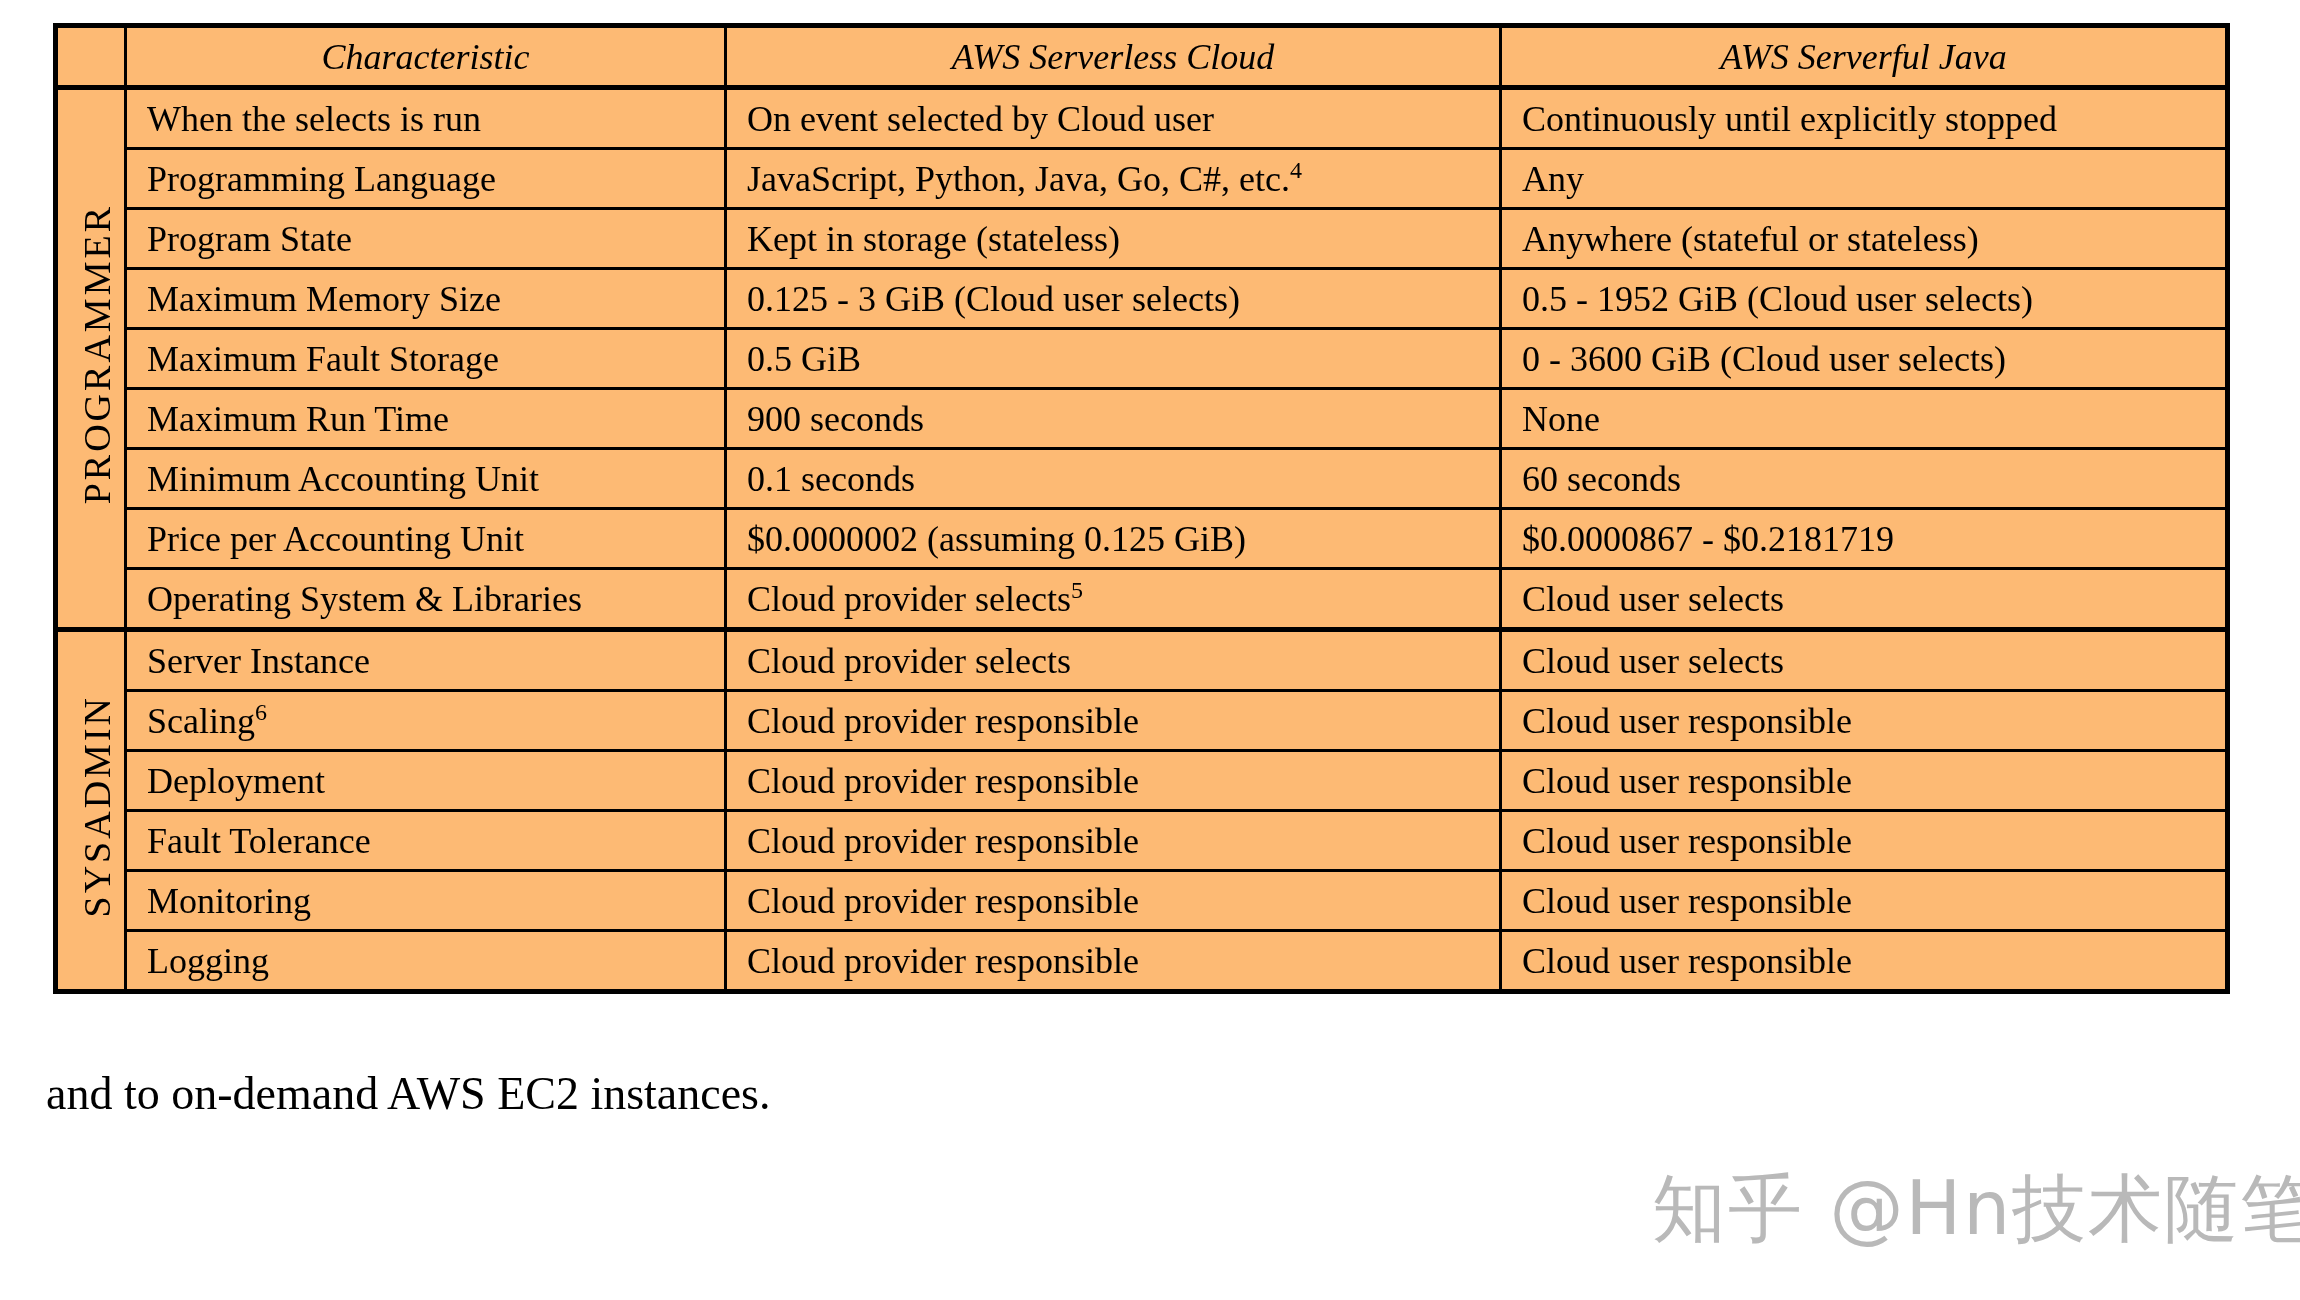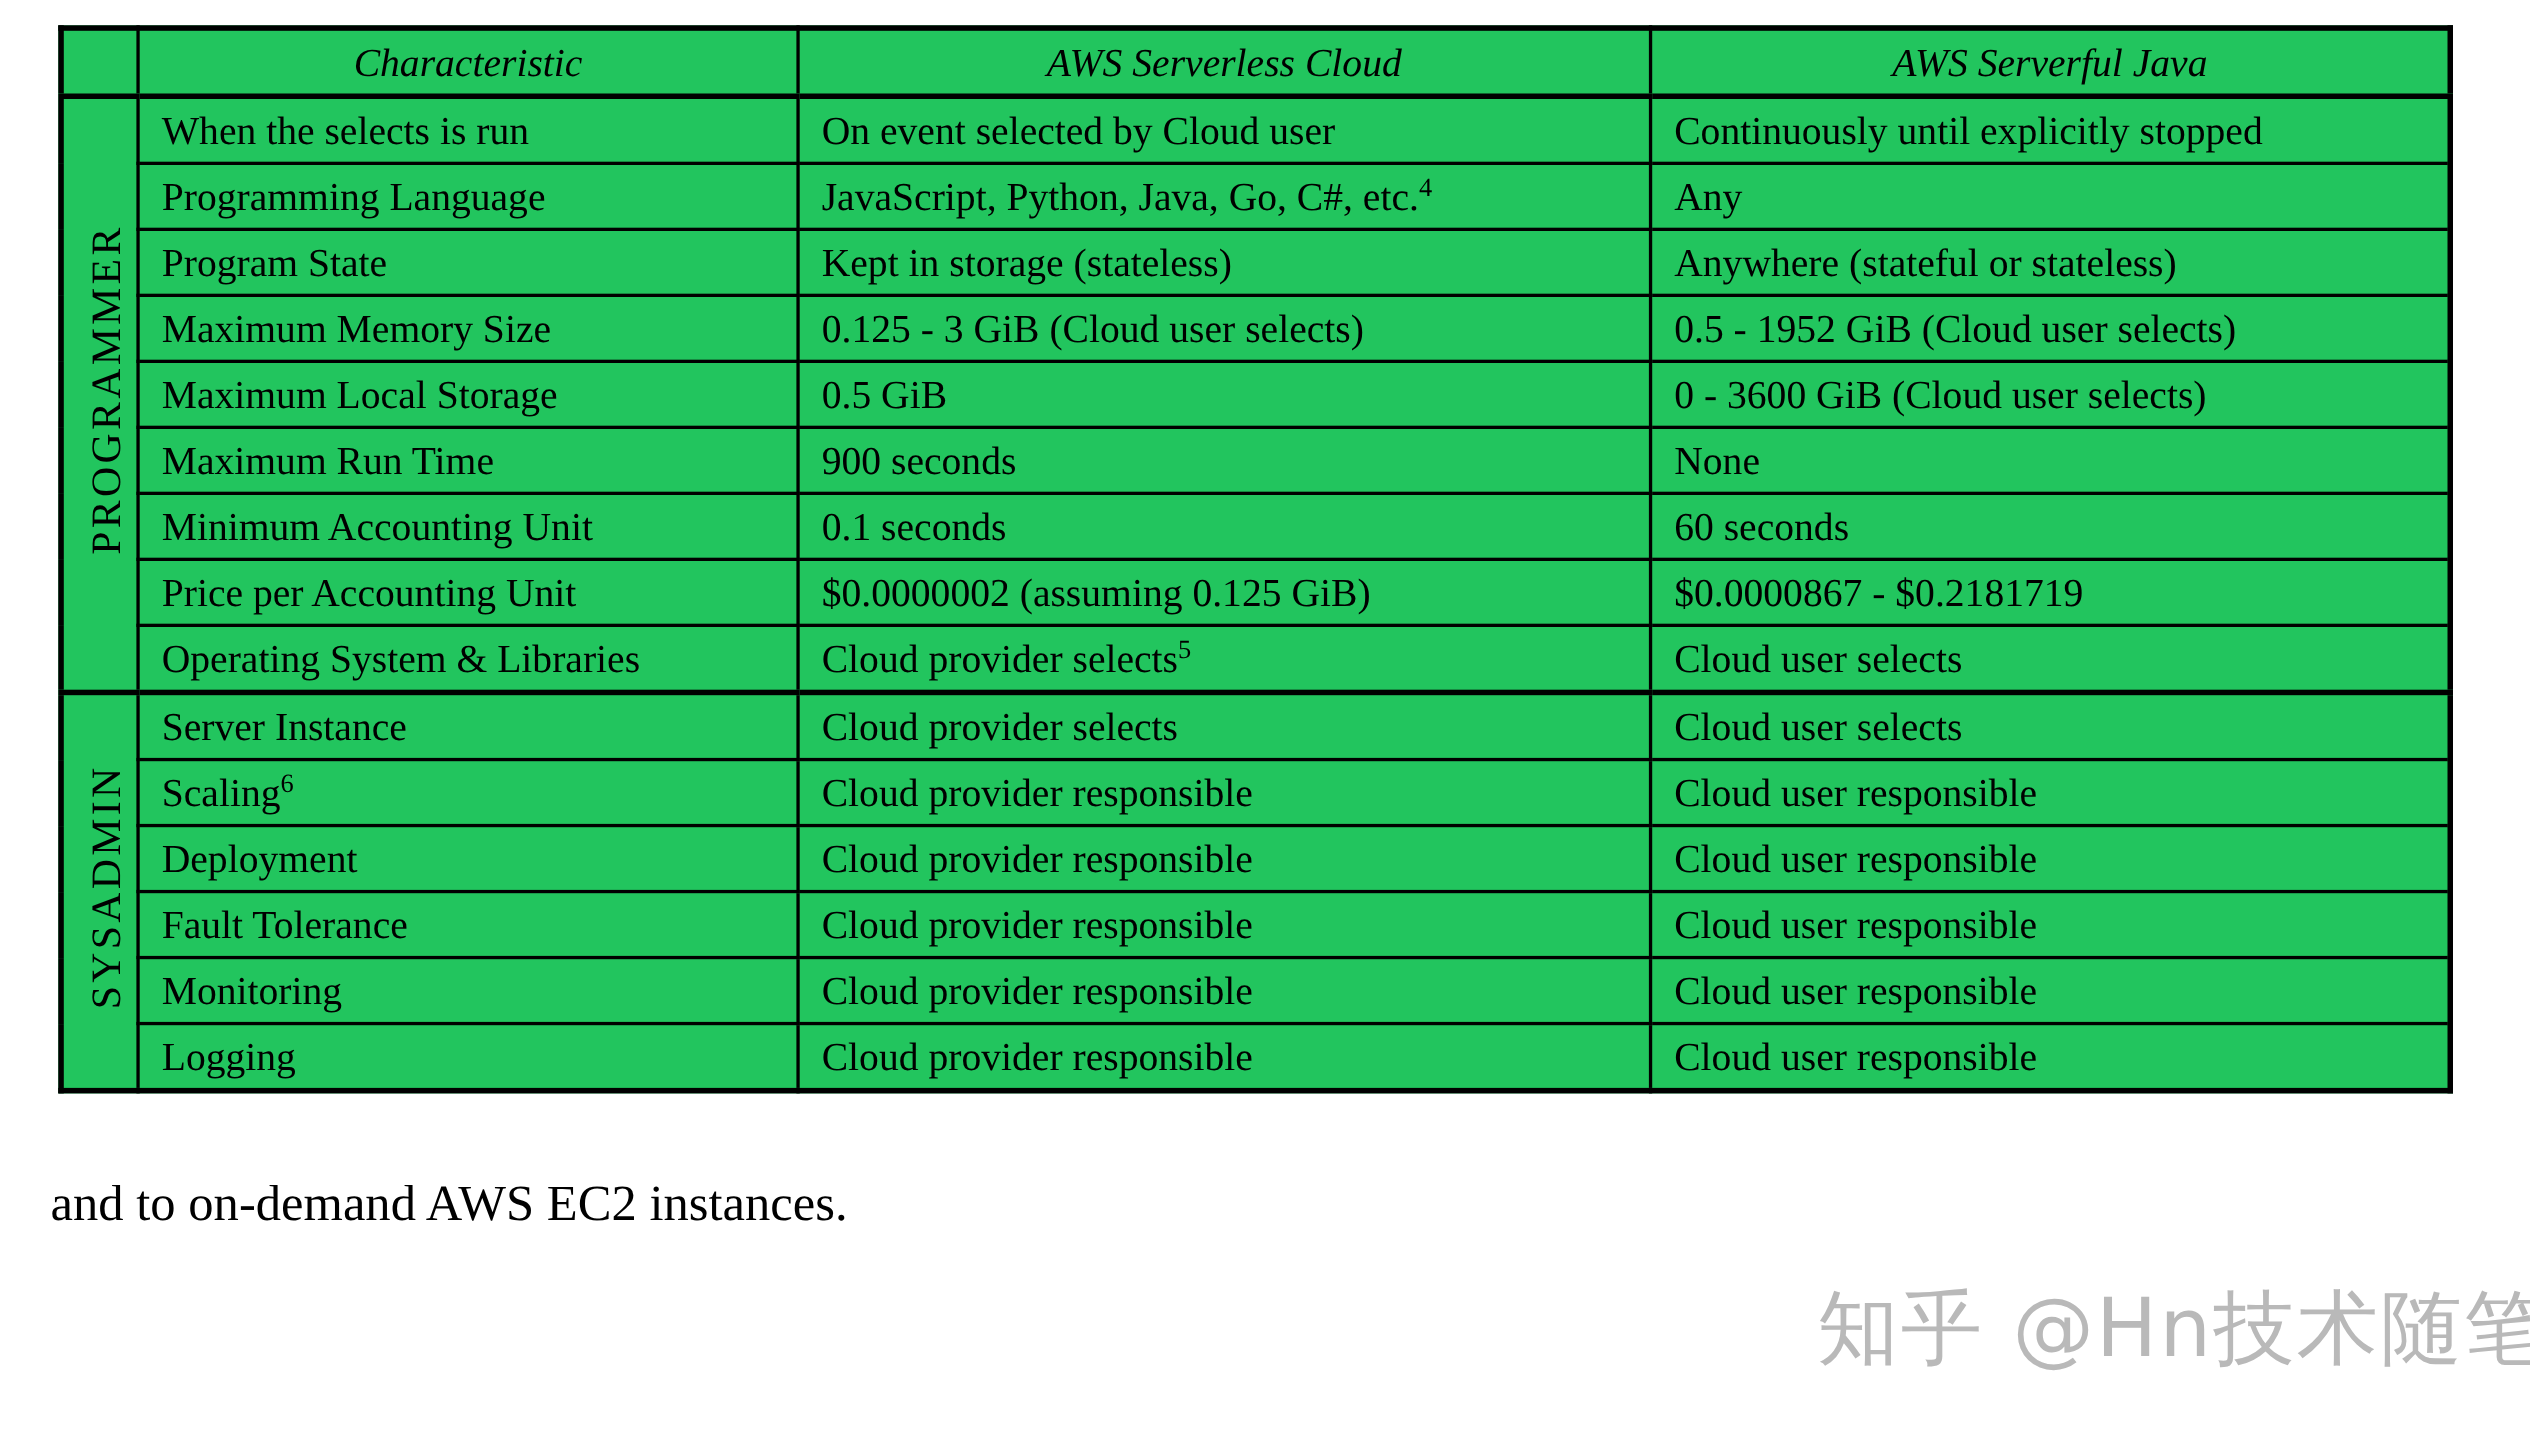--- a/index.html
+++ b/index.html
@@ -24,21 +24,21 @@
 
   
   table.cmp {
     position: absolute;
     left: 53px;
     top: 23px;
     width: 2172px;
     border-collapse: collapse;
     table-layout: fixed;
     border: 5px solid #000;
-    background: #22c55e;
+    background: #fdba74;
   }
   table.cmp col.c-group   { width: 70px;  }
   table.cmp col.c-char    { width: 600px; }
   table.cmp col.c-sless   { width: 775px; }
   table.cmp col.c-sful    { width: 727px; }
 
   table.cmp th, table.cmp td {
     border: 3px solid #000;
     font-size: 36px;
     height: 57px;
@@ -143,21 +143,21 @@
         <td class="body-cell">Program State</td>
         <td class="body-cell">Kept in storage (stateless)</td>
         <td class="body-cell">Anywhere (stateful or stateless)</td>
       </tr>
       <tr>
         <td class="body-cell">Maximum Memory Size</td>
         <td class="body-cell">0.125 - 3 GiB (Cloud user selects)</td>
         <td class="body-cell">0.5 - 1952 GiB (Cloud user selects)</td>
       </tr>
       <tr>
-        <td class="body-cell">Maximum Local Storage</td>
+        <td class="body-cell">Maximum Fault Storage</td>
         <td class="body-cell">0.5 GiB</td>
         <td class="body-cell">0 - 3600 GiB (Cloud user selects)</td>
       </tr>
       <tr>
         <td class="body-cell">Maximum Run Time</td>
         <td class="body-cell">900 seconds</td>
         <td class="body-cell">None</td>
       </tr>
       <tr>
         <td class="body-cell">Minimum Accounting Unit</td>

